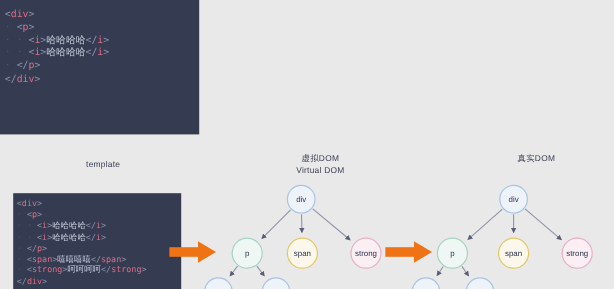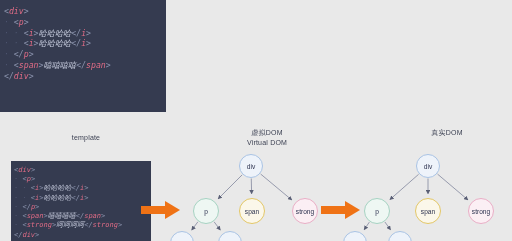--- a/index.html
+++ b/index.html
@@ -17,21 +17,20 @@
   }
 
   
   .code-block {
     position: absolute;
     background: #353b50;
     font-family: "DejaVu Sans Mono", "Liberation Mono", monospace;
     box-sizing: border-box;
     overflow: hidden;
     color: #b9bfd4;
-    font-style: italic;
   }
   #code-top {
     left: 0px;
     top: 0px;
     width: 166px;
     height: 112px;
     padding: 6px 0 0 4px;
   }
   #code-bottom {
     left: 11px;
@@ -104,21 +103,20 @@
 </style>
 </head>
 <body>
 
 <div class="code-block" id="code-top" style="background: rgb(53, 59, 80);">
     <div class="code-line"><span class="tok-brk">&lt;</span><span class="tok-tag">div</span><span class="tok-brk">&gt;</span></div>
     <div class="code-line"><span class="tok-ind">· </span><span class="tok-brk">&lt;</span><span class="tok-tag">p</span><span class="tok-brk">&gt;</span></div>
     <div class="code-line"><span class="tok-ind">· · </span><span class="tok-brk">&lt;</span><span class="tok-tag">i</span><span class="tok-brk">&gt;</span><span class="tok-txt">哈哈哈哈</span><span class="tok-brk">&lt;/</span><span class="tok-tag">i</span><span class="tok-brk">&gt;</span></div>
     <div class="code-line"><span class="tok-ind">· · </span><span class="tok-brk">&lt;</span><span class="tok-tag">i</span><span class="tok-brk">&gt;</span><span class="tok-txt">哈哈哈哈</span><span class="tok-brk">&lt;/</span><span class="tok-tag">i</span><span class="tok-brk">&gt;</span></div>
     <div class="code-line"><span class="tok-ind">· </span><span class="tok-brk">&lt;/</span><span class="tok-tag">p</span><span class="tok-brk">&gt;</span></div>
-    <div class="code-line"><span class="tok-ind">· </span><span class="tok-brk">&lt;</span><span class="tok-tag">span</span><span class="tok-brk">&gt;</span><span class="tok-txt">嘻嘻嘻嘻</span><span class="tok-brk">&lt;/</span><span class="tok-tag">span</span><span class="tok-brk">&gt;</span></div>
     <div class="code-line"><span class="tok-brk">&lt;/</span><span class="tok-tag">div</span><span class="tok-brk">&gt;</span></div>
   </div>
 
 <div class="code-block" id="code-bottom" style="background: rgb(53, 59, 80);">
     <div class="code-line"><span class="tok-brk">&lt;</span><span class="tok-tag">div</span><span class="tok-brk">&gt;</span></div>
     <div class="code-line"><span class="tok-ind">· </span><span class="tok-brk">&lt;</span><span class="tok-tag">p</span><span class="tok-brk">&gt;</span></div>
     <div class="code-line"><span class="tok-ind">· · </span><span class="tok-brk">&lt;</span><span class="tok-tag">i</span><span class="tok-brk">&gt;</span><span class="tok-txt">哈哈哈哈</span><span class="tok-brk">&lt;/</span><span class="tok-tag">i</span><span class="tok-brk">&gt;</span></div>
     <div class="code-line"><span class="tok-ind">· · </span><span class="tok-brk">&lt;</span><span class="tok-tag">i</span><span class="tok-brk">&gt;</span><span class="tok-txt">哈哈哈哈</span><span class="tok-brk">&lt;/</span><span class="tok-tag">i</span><span class="tok-brk">&gt;</span></div>
     <div class="code-line"><span class="tok-ind">· </span><span class="tok-brk">&lt;/</span><span class="tok-tag">p</span><span class="tok-brk">&gt;</span></div>
     <div class="code-line"><span class="tok-ind">· </span><span class="tok-brk">&lt;</span><span class="tok-tag">span</span><span class="tok-brk">&gt;</span><span class="tok-txt">嘻嘻嘻嘻</span><span class="tok-brk">&lt;/</span><span class="tok-tag">span</span><span class="tok-brk">&gt;</span></div>

